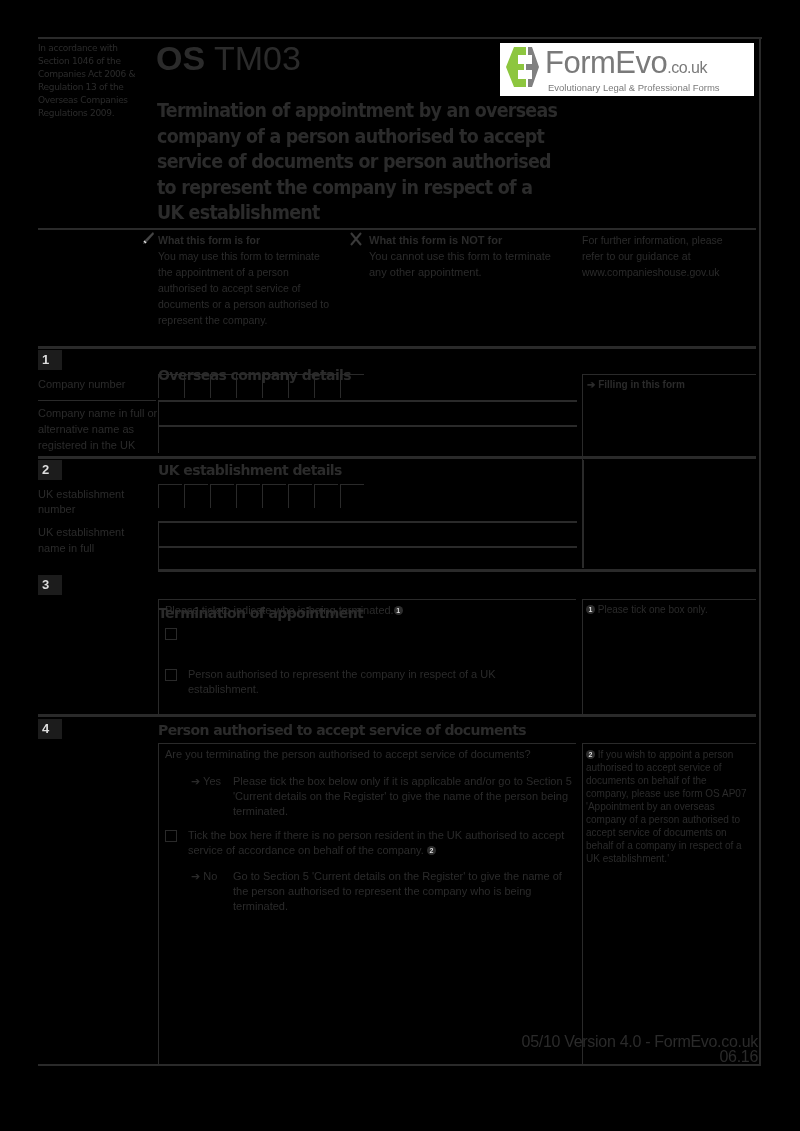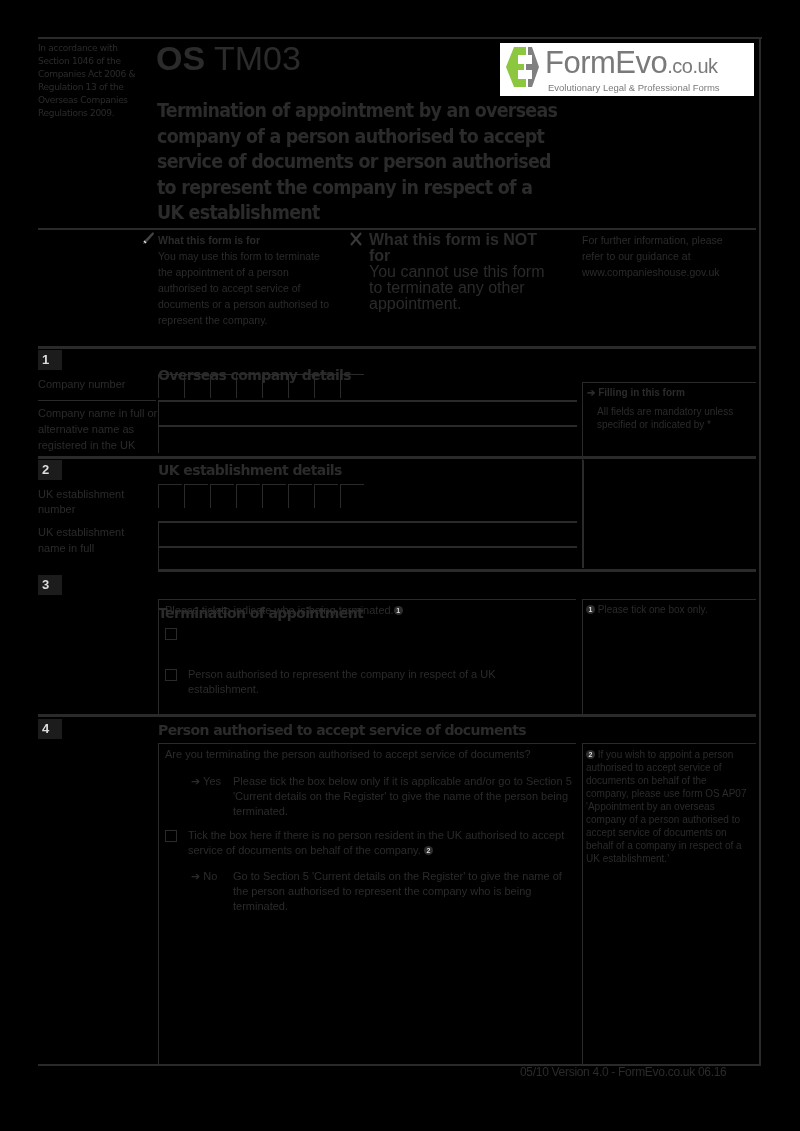--- a/index.html
+++ b/index.html
@@ -8,21 +8,21 @@
   .abs { position:absolute; }
   .line { position:absolute; background:#2a2a2a; }
   .txt { position:absolute; color:#2b2b2b; font-size:11px; line-height:15px; }
   .legal { left:38px; top:42px; width:110px; font-size:9px; line-height:13px; color:#2b2b2b; font-family:"DejaVu Sans", sans-serif; letter-spacing:-0.3px; }
   .formcode { left:156px; top:38px; font-size:34px; line-height:40px; color:#2b2b2b; }
   .formcode b { font-weight:bold; }
   .title { left:157px; top:98px; width:440px; font-size:19px; line-height:25.5px; font-weight:bold; color:#2b2b2b; font-family:"DejaVu Sans", sans-serif; letter-spacing:-0.8px; transform:scaleX(0.92); transform-origin:left top; }
   .logo { left:500px; top:43px; width:254px; height:53px; background:#fff; }
   .logo .mark { position:absolute; left:4px; top:2px; width:36px; height:44px; }
   .logo .brand { position:absolute; left:45px; top:2px; font-size:31px; line-height:36px; color:#7a7a7a; letter-spacing:-0.5px; }
-  .logo .brand small { font-size:20px; }
+  .logo .brand small { font-size:16px; }
   .logo .tag { position:absolute; left:48px; top:39px; font-size:9.5px; line-height:12px; color:#7a7a7a; }
   .secnum { position:absolute; left:38px; width:24px; height:20px; background:#1c1c1c; color:#ddd; font-weight:bold; font-size:13px; line-height:20px; padding-left:4px; box-sizing:border-box; }
   .sechead { position:absolute; left:158px; font-size:14px; line-height:18px; font-weight:bold; color:#2b2b2b; font-family:"DejaVu Sans", sans-serif; letter-spacing:-0.6px; }
   .cell { position:absolute; width:24px; height:24px; border-left:1.5px solid #2a2a2a; border-top:1.5px solid #2a2a2a; box-sizing:border-box; }
   .box { position:absolute; border:1.5px solid #2a2a2a; box-sizing:border-box; }
   .chk { position:absolute; width:12px; height:12px; border:1.5px solid #2a2a2a; box-sizing:border-box; }
   .info { font-size:10px; line-height:13px; }
   .badge { display:inline-block; width:9px; height:9px; border-radius:50%; background:#2e2e2e; color:#ddd; font-size:7px; line-height:9px; text-align:center; font-weight:bold; vertical-align:1px; }
 </style>
 </head>
@@ -50,21 +50,21 @@
     <path d="M12 1 L3 10 L2 13 L5 12 L13 3 Z" fill="#444"></path>
     <path d="M3 10 L5 12" stroke="#ddd" stroke-width="1.5"></path>
   </svg>
 <div class="txt" style="left:158px;top:232px;width:175px;font-size:10.5px;line-height:16px;">
   <div style="font-weight:bold">What this form is for</div>
   <div>You may use this form to terminate the appointment of a person authorised to accept service of documents or a person authorised to represent the company.</div>
 </div>
 <svg class="abs" style="left:349px;top:232px;" width="14" height="14" viewBox="0 0 14 14">
     <path d="M2 1 L12 13 M12 1 L2 13" stroke="#3a3a3a" stroke-width="2"></path>
   </svg>
-<div class="txt" style="left:369px;top:232px;width:190px;font-size:16px;line-height:16px;">
+<div class="txt" style="left:369px;top:232px;width:190px;font-size:11px;line-height:16px;">
   <div style="font-weight:bold">What this form is NOT for</div>
   <div>You cannot use this form to terminate any other appointment.</div>
 </div>
 <div class="txt" style="left:582px;top:232px;width:165px;font-size:10.5px;line-height:16px;">For further information, please refer to our guidance at www.companieshouse.gov.uk</div>
 
 <div class="line" style="left:38px;top:346px;width:718px;height:3px;"></div>
 <div class="secnum" style="top:350px;">1</div>
 <div class="sechead" style="top:366px;text-align:center;">Overseas company details</div>
 
 <div class="txt" style="left:38px;top:377px;width:118px;">Company number</div>
@@ -78,24 +78,23 @@
   <div class="cell" style="left:156px;"></div>
   <div class="cell" style="left:182px;"></div>
 </div>
 <div class="line" style="left:38px;top:400px;width:118px;height:1px;"></div>
 <div class="txt" style="left:38px;top:405px;width:120px;line-height:16px;">Company name in full or alternative name as registered in the UK</div>
 <div class="abs" style="left:158px;top:400px;width:418px;height:53px;border-left:1.5px solid #2a2a2a;">
   <div class="line" style="left:0;top:0;width:418px;height:1.5px;"></div>
   <div class="line" style="left:0;top:25px;width:418px;height:1.5px;"></div>
 </div>
 
-<div class="box" style="left:582px;top:374px;width:174px;height:100px;border-right:none;border-bottom:none;margin-top:8px;">
+<div class="box" style="left:582px;top:374px;width:174px;height:100px;border-right:none;border-bottom:none;">
   <div class="txt info" style="left:4px;top:3px;width:166px;">
     <div style="font-weight:bold"><span>➔ </span><span>Filling in this form</span></div>
-    <div style="padding-left:10px;margin-top:6px;">All fields are mandatory unless specified or indicated by *</div>
   </div>
 </div>
 
 <div class="line" style="left:38px;top:456px;width:718px;height:3px;"></div>
 <div class="secnum" style="top:460px;">2</div>
 <div class="sechead" style="top:461px;">UK establishment details</div>
 <div class="line" style="left:582px;top:460px;width:1.5px;height:108px;"></div>
 
 <div class="txt" style="left:38px;top:487px;width:110px;line-height:15px;">UK establishment number</div>
 <div class="abs" style="left:158px;top:484px;width:210px;height:26px;">
@@ -130,21 +129,21 @@
 
 <div class="line" style="left:38px;top:714px;width:718px;height:3px;"></div>
 <div class="secnum" style="top:719px;">4</div>
 <div class="sechead" style="top:721px;">Person authorised to accept service of documents</div>
 
 <div class="box" style="left:158px;top:743px;width:418px;height:322px;border-right:none;border-bottom:none;">
   <div class="txt" style="left:6px;top:3px;width:410px;">Are you terminating the person authorised to accept service of documents?</div>
   <div class="txt" style="left:32px;top:30px;width:42px;"><span>➔ </span><span>Yes</span></div>
   <div class="txt" style="left:74px;top:30px;width:342px;">Please tick the box below only if it is applicable and/or go to Section 5 'Current details on the Register' to give the name of the person being terminated.</div>
   <div class="chk" style="left:6px;top:86px;"></div>
-  <div class="txt" style="left:29px;top:84px;width:385px;"><span>Tick the box here if there is no person resident in the UK authorised to accept service of documents on behalf of the company.</span> <span class="badge">2</span></div>
+  <div class="txt" style="left:29px;top:84px;width:385px;"><span>Tick the box here if there is no person resident in the UK authorised to accept service of accordance on behalf of the company.</span> <span class="badge">2</span></div>
   <div class="txt" style="left:32px;top:125px;width:42px;"><span>➔ </span><span>No</span></div>
   <div class="txt" style="left:74px;top:125px;width:340px;">Go to Section 5 'Current details on the Register' to give the name of the person authorised to represent the company who is being terminated.</div>
 </div>
 <div class="box" style="left:582px;top:743px;width:174px;height:322px;border-right:none;border-bottom:none;">
   <div class="txt info" style="left:3px;top:4px;width:165px;"><span class="badge">2</span> <span>If you wish to appoint a person authorised to accept service of documents on behalf of the company, please use form OS AP07 'Appointment by an overseas company of a person authorised to accept service of documents on behalf of a company in respect of a UK establishment.'</span></div>
 </div>
 
-<div class="txt" style="left:520px;top:1065px;width:238px;font-size:12px;letter-spacing:-0.3px;">05/10 Version 4.0 - FormEvo.co.uk 06.16</div>
+<div class="txt" style="left:520px;top:1034px;width:238px;text-align:right;font-size:16px;letter-spacing:-0.3px;">05/10 Version 4.0 - FormEvo.co.uk 06.16</div>
 
 </body></html>

